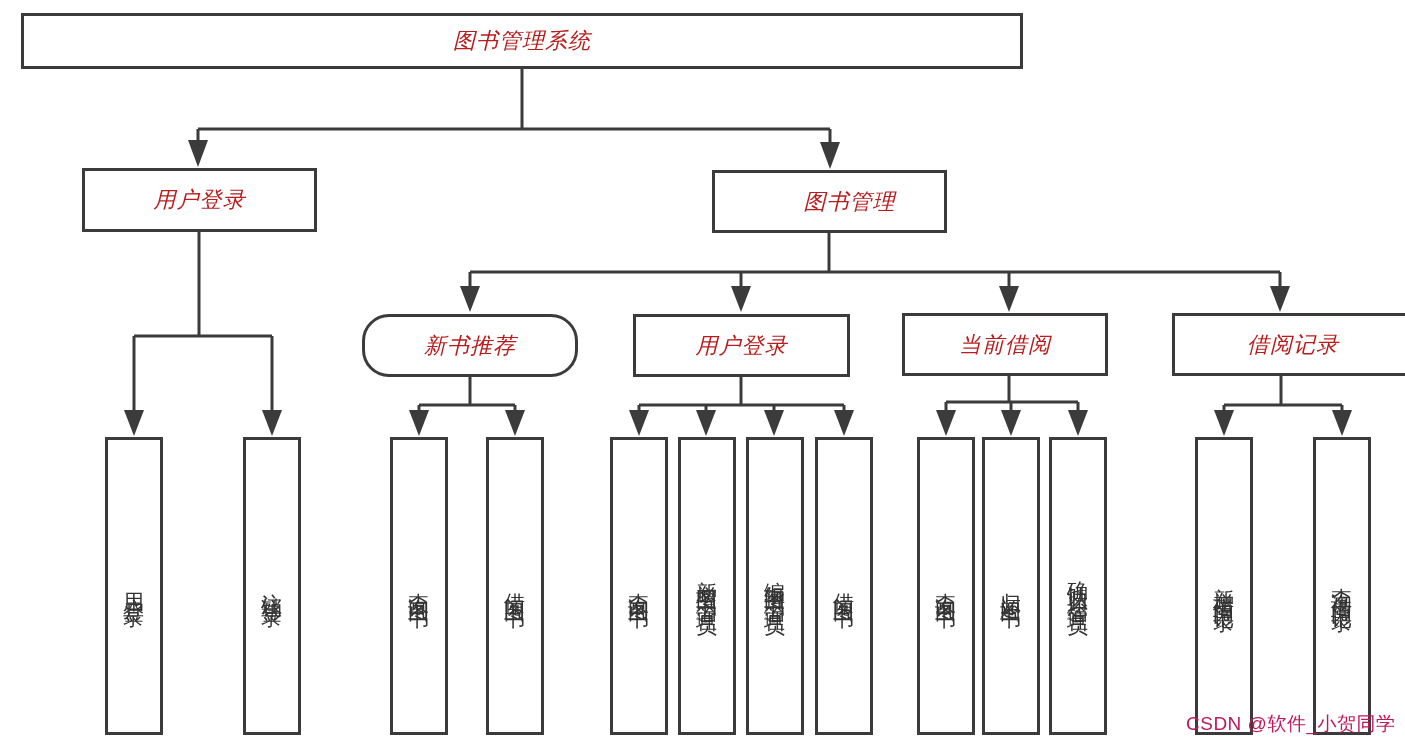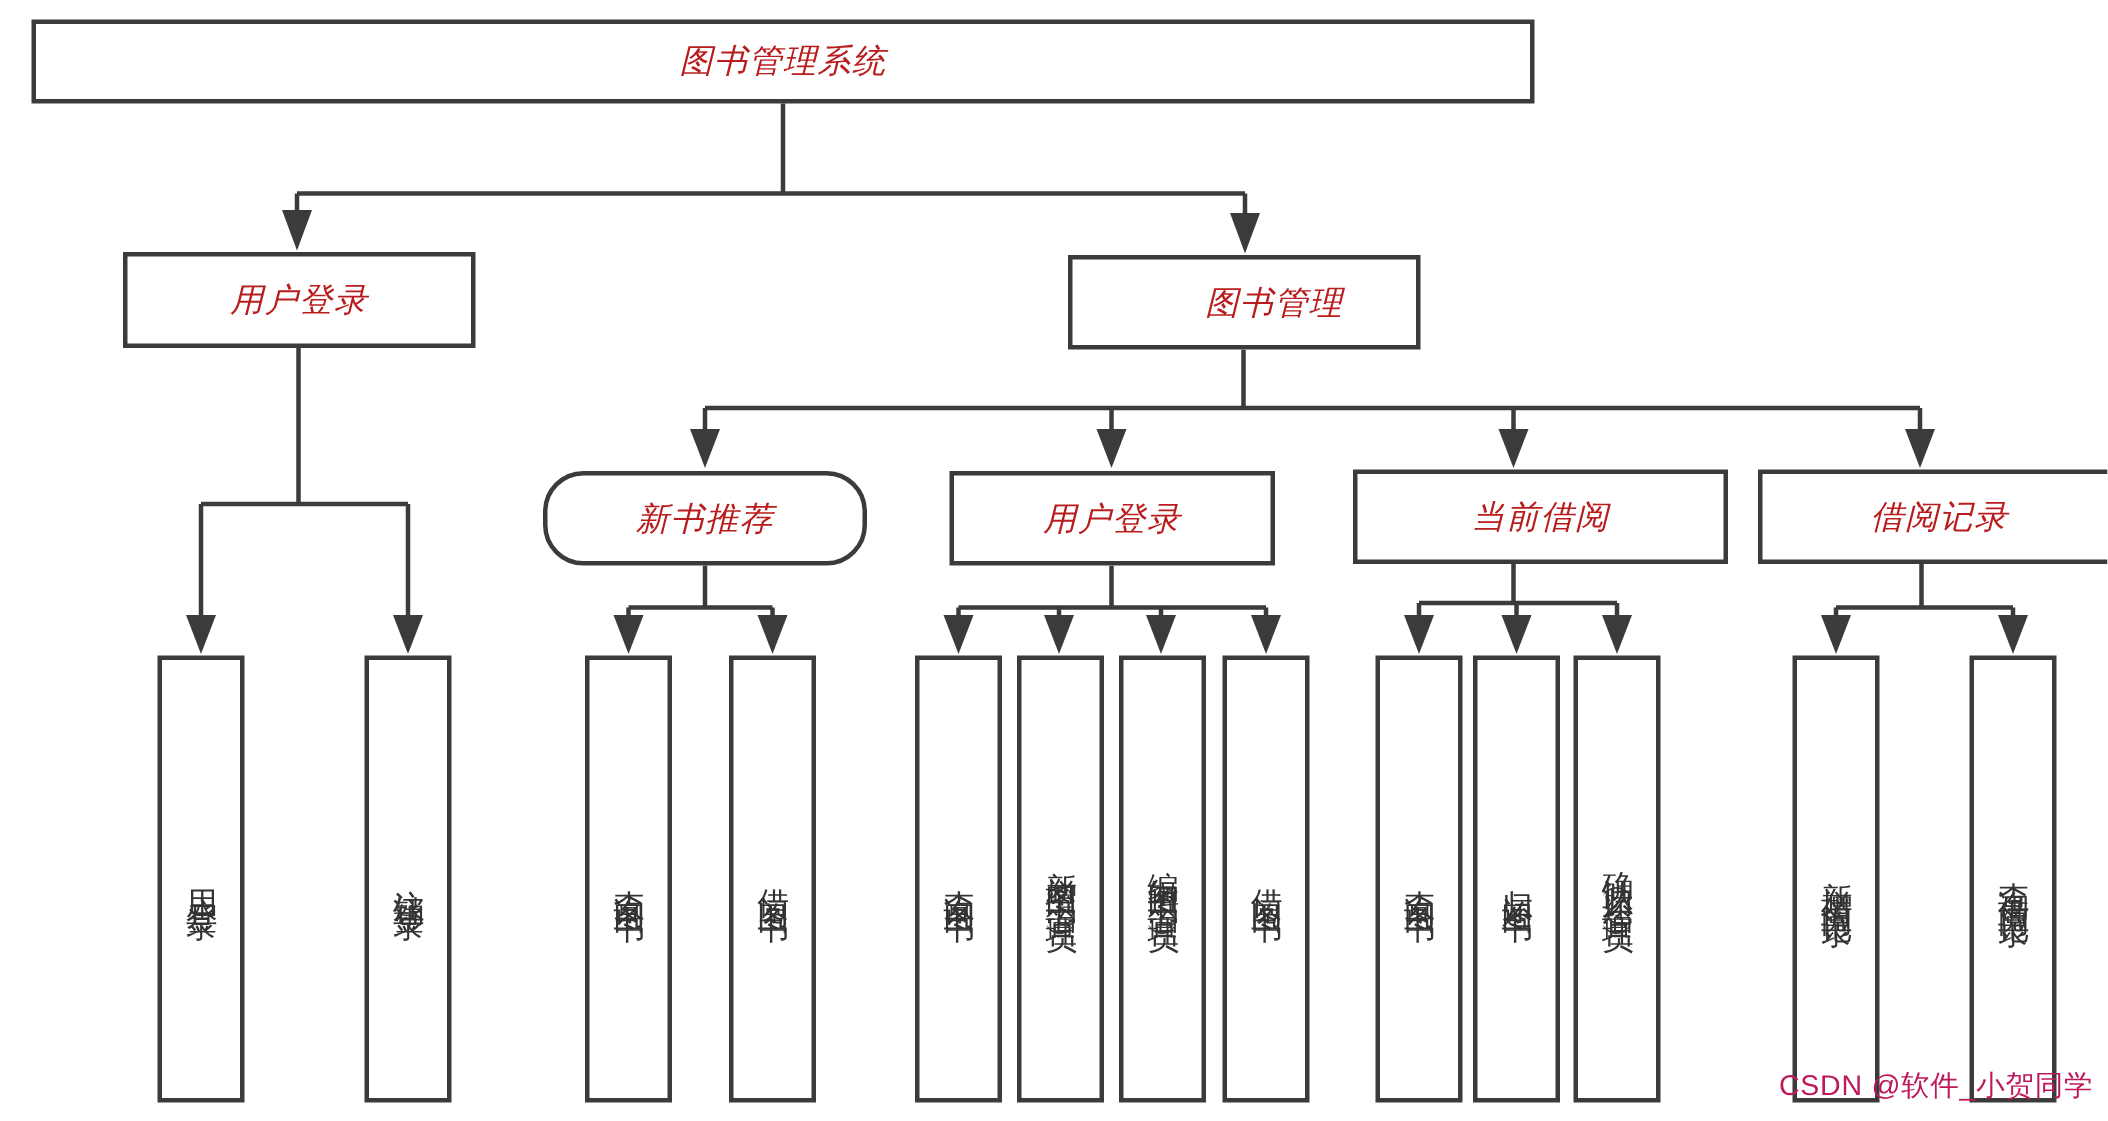--- a/index.html
+++ b/index.html
@@ -124,21 +124,21 @@
     </g>
   </svg>
 
   <div class="node" style="left:21px;top:13px;width:1002px;height:56px;">图书管理系统</div>
 
   <div class="node" style="left:82px;top:168px;width:235px;height:64px;">用户登录</div>
   <div class="node" style="left:712px;top:170px;width:235px;height:63px;padding-left:40px;">图书管理</div>
 
   <div class="node" style="left:362px;top:314px;width:216px;height:63px;border-radius:27px;">新书推荐</div>
   <div class="node" style="left:633px;top:314px;width:217px;height:63px;">用户登录</div>
-  <div class="node" style="left:902px;top:313px;width:250px;height:63px;text-align:center;">当前借阅</div>
+  <div class="node" style="left:902px;top:313px;width:206px;height:63px;text-align:center;">当前借阅</div>
   <div class="node" style="left:1172px;top:313px;width:242px;height:63px;">借阅记录</div>
 
   <div class="vnode" style="left:105px;">用户登录</div>
   <div class="vnode" style="left:243px;">注销登录</div>
 
   <div class="vnode" style="left:390px;">查询图书</div>
   <div class="vnode" style="left:486px;">借阅图书</div>
 
   <div class="vnode" style="left:610px;">查询图书</div>
   <div class="vnode" style="left:678px;">新增图书（管理员）</div>

